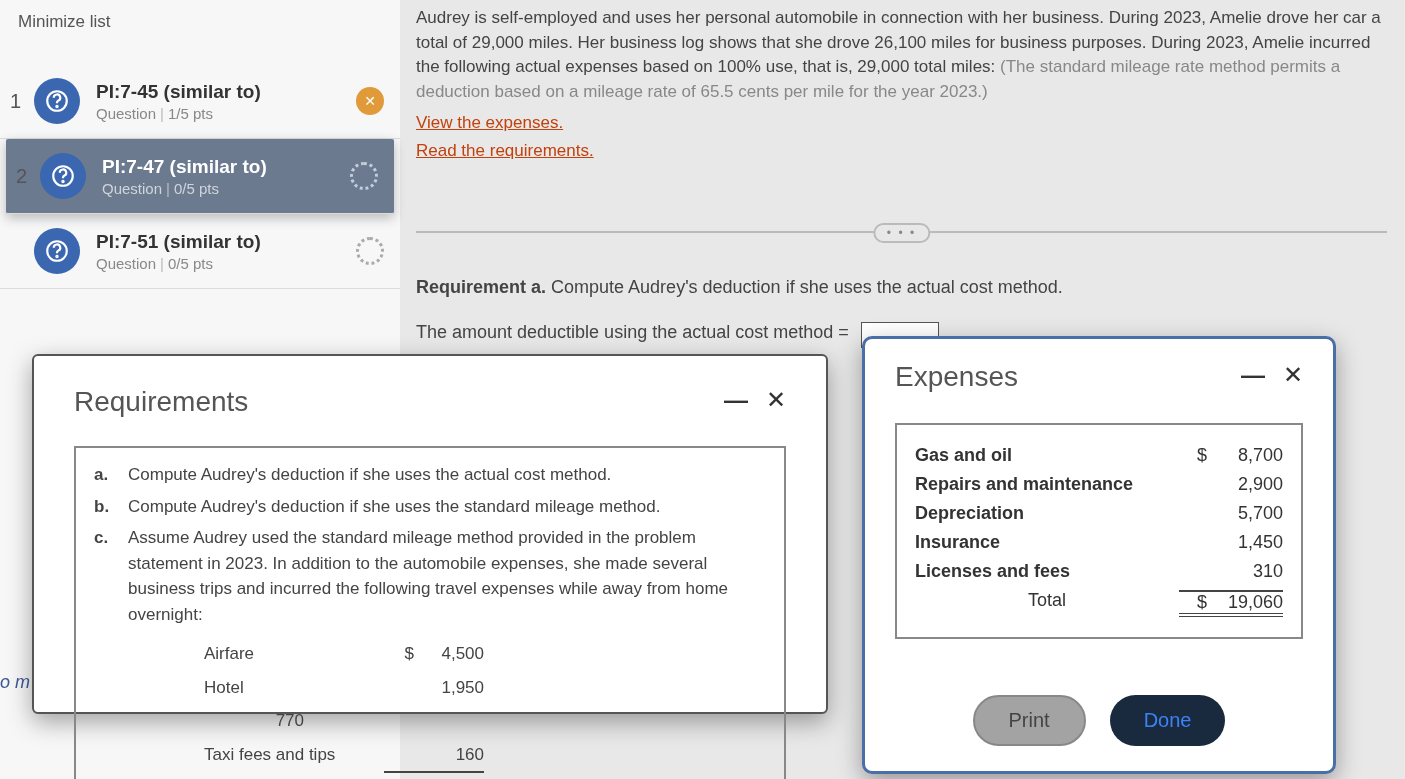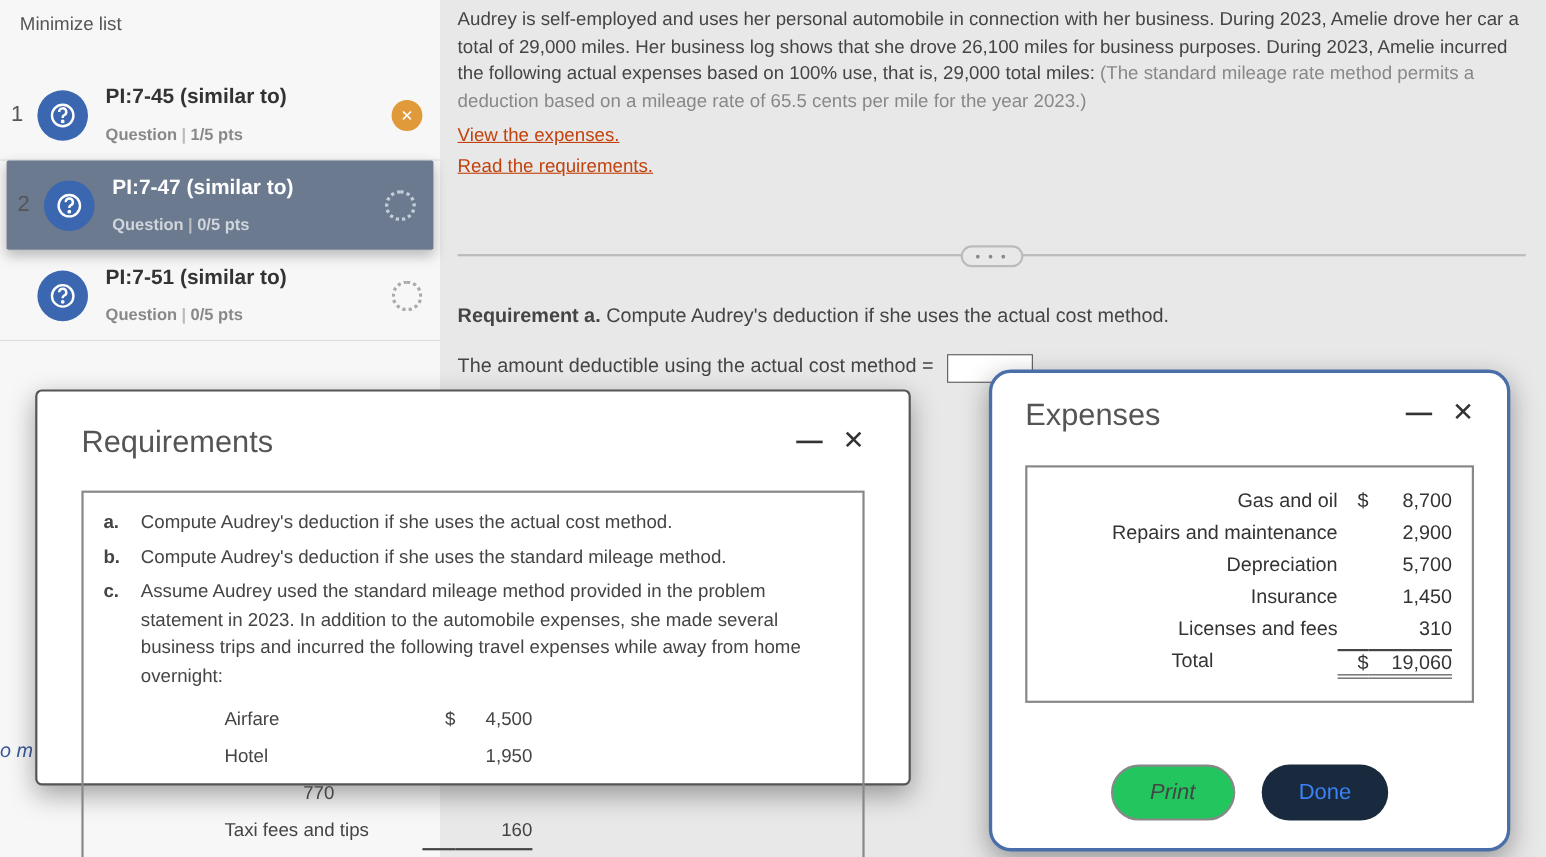--- a/index.html
+++ b/index.html
@@ -9,21 +9,21 @@
   .minimize { padding:12px 18px; font-size:17px; color:#555; }
   .qlist { margin-top:20px; }
   .qitem { display:flex; align-items:center; padding:14px 16px; gap:16px; border-bottom:1px solid #ddd; cursor:pointer; position:relative; }
   .qitem.active { background:#6b7a8f; color:#fff; box-shadow:0 4px 12px rgba(0,0,0,0.25); border-radius:2px; margin:0 6px; }
   .qnum { font-size:20px; color:#555; width:8px; text-align:right; margin-left:-6px;}
   .qicon { width:46px; height:46px; border-radius:50%; background:#3b66b0; display:flex; align-items:center; justify-content:center; color:#fff; flex-shrink:0; }
   .qicon svg{width:26px;height:26px;}
   .qtext { flex:1; }
   .qtitle { font-size:19px; font-weight:bold; color:#333; }
   .qitem.active .qtitle { color:#fff; }
-  .qsub { font-size:15px; color:#888; margin-top:14px;font-weight:bold;}
+  .qsub { font-size:15px; color:#888; margin-top:2px;}
   .qitem.active .qsub { color:#d0d5db; }
   .qsub .sep{ color:#bbb; margin:0 4px;}
   .qstatus { width:28px; height:28px; border-radius:50%; border:3px dotted #aaa; flex-shrink:0;}
   .qstatus.wrong { background:#e09a3a; border:none; color:#fff; display:flex; align-items:center; justify-content:center; font-size:14px;}
   .qitem.active .qstatus { border-color:#c5cdd8; }
   
   .main { position:absolute; left:416px; top:6px; right:18px; }
   .problem-text { font-size:17px; color:#444; line-height:1.45; }
   .paren { color:#888; }
   .link { color:#c2410c; text-decoration:underline; cursor:pointer; display:inline-block; margin-top:8px; font-size:17px;}
@@ -47,32 +47,32 @@
   .req-body .item{ display:flex; gap:12px; margin-bottom:6px;}
   .req-body .item .letter{ font-weight:bold; min-width:22px;}
   .travel-table { margin-left:110px; margin-top:10px; font-size:17px; }
   .travel-table .trow { display:flex; }
   .travel-table .tlabel { width:180px; padding:4px 0;}
   .travel-table .tcur { width:30px; text-align:right; padding:4px 0;}
   .travel-table .tval { width:70px; text-align:right; padding:4px 0;}
   .travel-table .total .tval, .travel-table .total .tcur { border-top:2px solid #444; }
   .travel-table .total .border-b{border-bottom:4px double #444;}
   
-  .exp-popup { left:899px; top:336px; width:474px; height:438px; padding:22px 30px; border:3px solid #4a6fa8; border-radius:20px;}
+  .exp-popup { left:862px; top:336px; width:474px; height:438px; padding:22px 30px; border:3px solid #4a6fa8; border-radius:10px;}
   .exp-table { border:2px solid #888; margin-top:30px; padding:16px 18px; font-size:18px; color:#333;}
   .exp-table .erow { display:flex; padding:4px 0;}
-  .exp-table .elabel { flex:1; font-weight:normal;text-align:right;}
+  .exp-table .elabel { flex:1; font-weight:bold;}
   .exp-table .ecur { width:28px; text-align:right;}
   .exp-table .eval { width:76px; text-align:right;}
   .exp-table .etotal .eval, .exp-table .etotal .ecur { border-top:2px solid #444; }
   .exp-table .etotal .db{border-bottom:4px double #444;}
   .exp-table .etotal .elabel { text-align:center; font-weight:normal;}
   .exp-buttons { display:flex; gap:24px; justify-content:center; margin-top:56px;}
   .btn { padding:12px 34px; border-radius:28px; font-size:20px; cursor:pointer; }
-  .btn-print { border:2px solid #888; background:#22c55e; color:#444;font-style:italic;}
+  .btn-print { border:2px solid #888; background:#a3a3a3; color:#444;}
   .btn-done { border:none; background:#1a2a3e; color:#3b82f6;}
   
   .om-edge { position:absolute; left:0; top:672px; font-size:18px; color:#3b5998; font-style:italic;}
 </style>
 </head>
 <body>
 
 <div class="sidebar">
   <div class="minimize">Minimize list</div>
   <div class="qlist">

